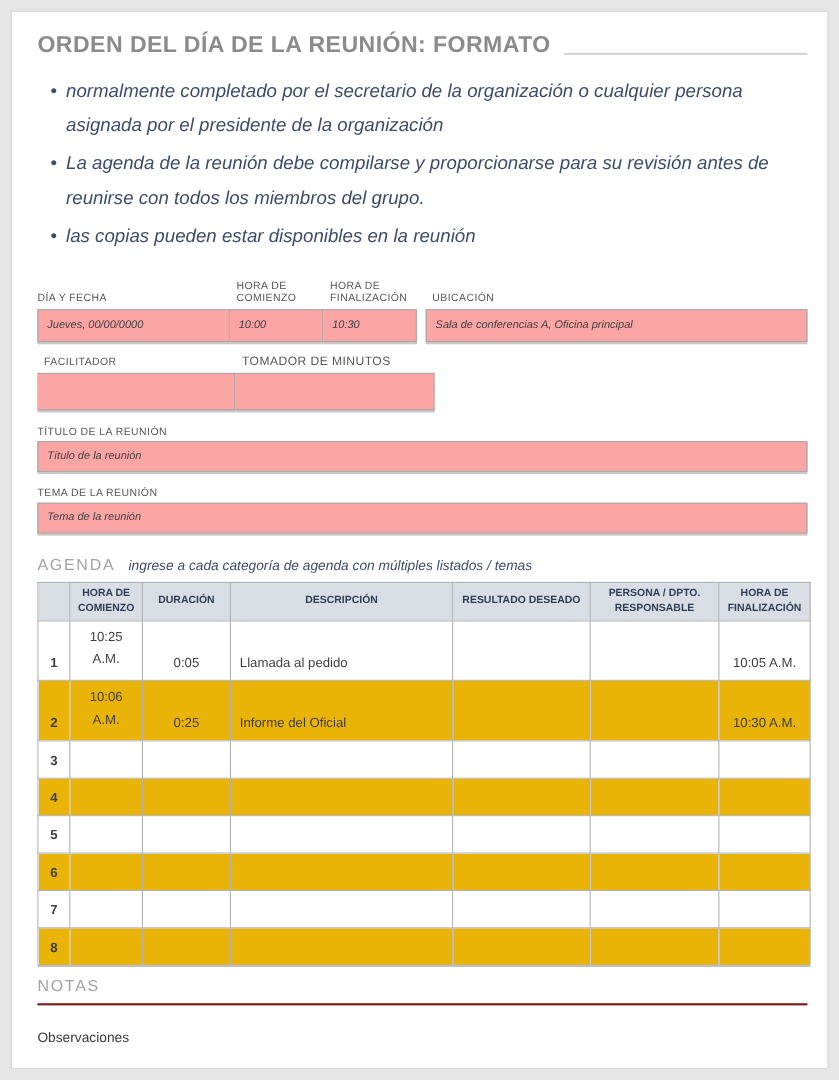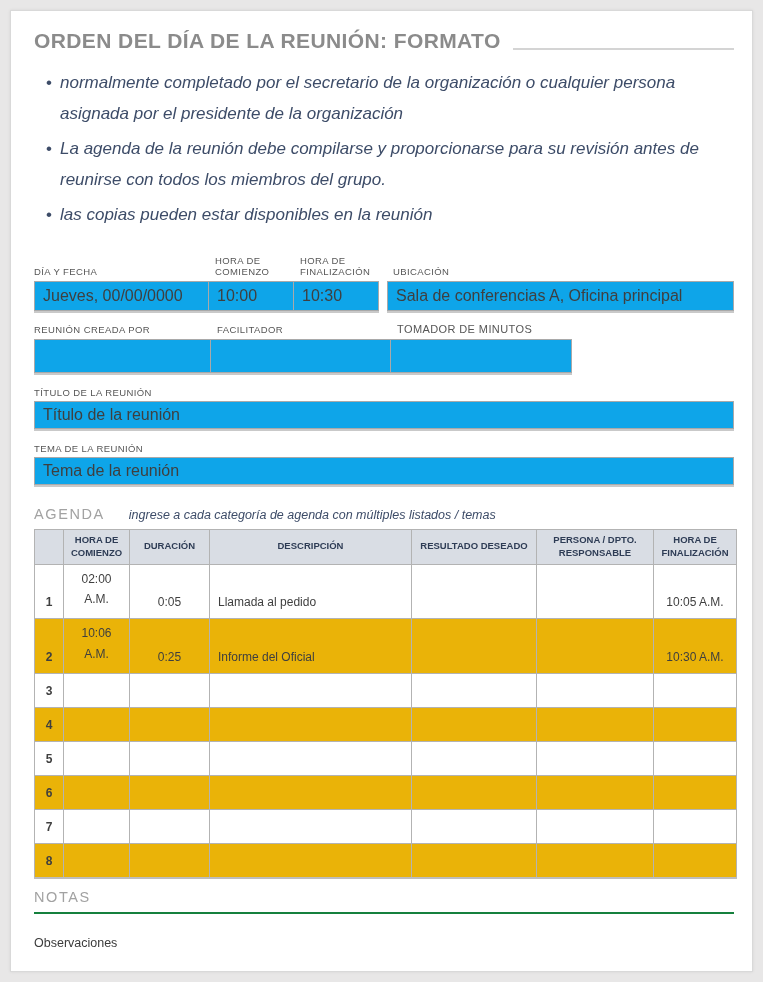--- a/index.html
+++ b/index.html
@@ -44,44 +44,45 @@
   .meta { margin-top: 24px; }
   .meta-row { display: flex; }
   .field { display: flex; flex-direction: column; }
   .label-slot { display: flex; align-items: flex-end; height: 26px; padding-bottom: 4px; }
   .field-label {
     font-size: 9.5px; color: #565656; letter-spacing: 0.4px; line-height: 11px;
   }
   .field-label.lg { font-size: 11px; }
   .inset .field-label { padding-left: 6px; }
   .box {
-    border: 1px solid #a9a9a9; background: #0ea5e9;
+    border: 1px solid #a9a9a9; background: #fca5a5;
     display: flex; align-items: center;
-    padding: 0 8px; font-size: 16px; color: #3f3f3f;
+    padding: 0 8px; font-size: 10px; color: #3f3f3f;
     box-shadow: 0 2px 0 0 #c9c9c9;
     width: 100%;
+    font-style: italic;
   }
   .box.h30 { height: 30px; }
   .box.h34 { height: 34px; }
   .box.h28 { height: 28px; }
   .merge-left .box { border-left: 0; }
   .w175 { width: 175px; } .w85 { width: 85px; }
   .w177 { width: 177px; } .w180 { width: 180px; } .w181 { width: 181px; }
   .grow { flex: 1; }
   .gap8 { width: 8px; flex: none; }
   .single-field { margin-top: 10px; }
   .single-field .label-slot { height: 18px; padding-bottom: 3px; }
 
   
   .agenda-head { display: flex; align-items: baseline; margin-top: 21px; }
   .section-heading {
     font-size: 14.5px; color: #a2a2a2; letter-spacing: 1.6px; font-weight: normal;
   }
   .agenda-sub {
-    font-size: 12.5px; font-style: italic; color: #3d4c68; margin-left: 24px;
+    font-size: 12.5px; font-style: italic; color: #3d4c68; margin-left: 12px;
   }
   table.agenda {
     border-collapse: collapse; width: 100%; margin-top: 7px;
     border: 1px solid #a9a9a9; border-bottom: 2px solid #bdbdbd;
     table-layout: fixed;
   }
   table.agenda th, table.agenda td { border: 1px solid #b3b3b3; }
   table.agenda thead th {
     background: #d9dde4; color: #2e3c55;
     font-size: 9.5px; font-weight: bold; line-height: 1.35;
@@ -98,21 +99,21 @@
   td.num {
     color: #35476b; font-weight: bold; font-size: 11px;
     text-align: center; padding-left: 2px; padding-right: 2px;
   }
   td.ctr { text-align: center; padding-left: 2px; padding-right: 2px; }
   .time-wrap { display: inline-block; max-width: 44px; line-height: 1.7; }
 
   
   .notes { margin-top: 10px; }
   .notes .section-heading {
-    display: block; border-bottom: 2px solid #15803d; padding-bottom: 7px;
+    display: block; border-bottom: 2px solid #7f1d1d; padding-bottom: 7px;
   }
   .notes-body { margin-top: 22px; font-size: 12.5px; color: #3b3b3b; }
 </style>
 </head>
 <body>
 
 <div class="page">
 
   <div class="title-row">
     <h1 class="doc-title">ORDEN DEL DÍA DE LA REUNIÓN: FORMATO</h1>
@@ -148,26 +149,20 @@
       <div class="gap8"></div>
       <div class="field grow inset">
         <div class="label-slot">
             <span class="field-label">UBICACIÓN</span>
           </div>
         <div class="box h30">Sala de conferencias A, Oficina principal</div>
       </div>
     </div>
 
     <div class="meta-row" style="margin-top:10px">
-      <div class="field w177">
-        <div class="label-slot" style="height:18px">
-            <span class="field-label">REUNIÓN CREADA POR</span>
-          </div>
-        <div class="box h34"></div>
-      </div>
       <div class="field w180 merge-left inset">
         <div class="label-slot" style="height:18px">
             <span class="field-label">FACILITADOR</span>
           </div>
         <div class="box h34"></div>
       </div>
       <div class="field w181 merge-left inset">
         <div class="label-slot" style="height:18px">
             <span class="field-label lg">TOMADOR DE MINUTOS</span>
           </div>
@@ -212,21 +207,21 @@
         <th>DURACIÓN</th>
         <th>DESCRIPCIÓN</th>
         <th>RESULTADO DESEADO</th>
         <th>PERSONA / DPTO. RESPONSABLE</th>
         <th>HORA DE FINALIZACIÓN</th>
       </tr>
     </thead>
     <tbody>
         <tr class="filled">
           <td class="num">1</td>
-          <td class="ctr"><span class="time-wrap">02:00 A.M.</span></td>
+          <td class="ctr"><span class="time-wrap">10:25 A.M.</span></td>
           <td class="ctr">0:05</td>
           <td>Llamada al pedido</td>
           <td></td>
           <td></td>
           <td class="ctr">10:05 A.M.</td>
         </tr>
         <tr class="filled alt">
           <td class="num">2</td>
           <td class="ctr"><span class="time-wrap">10:06 A.M.</span></td>
           <td class="ctr">0:25</td>

